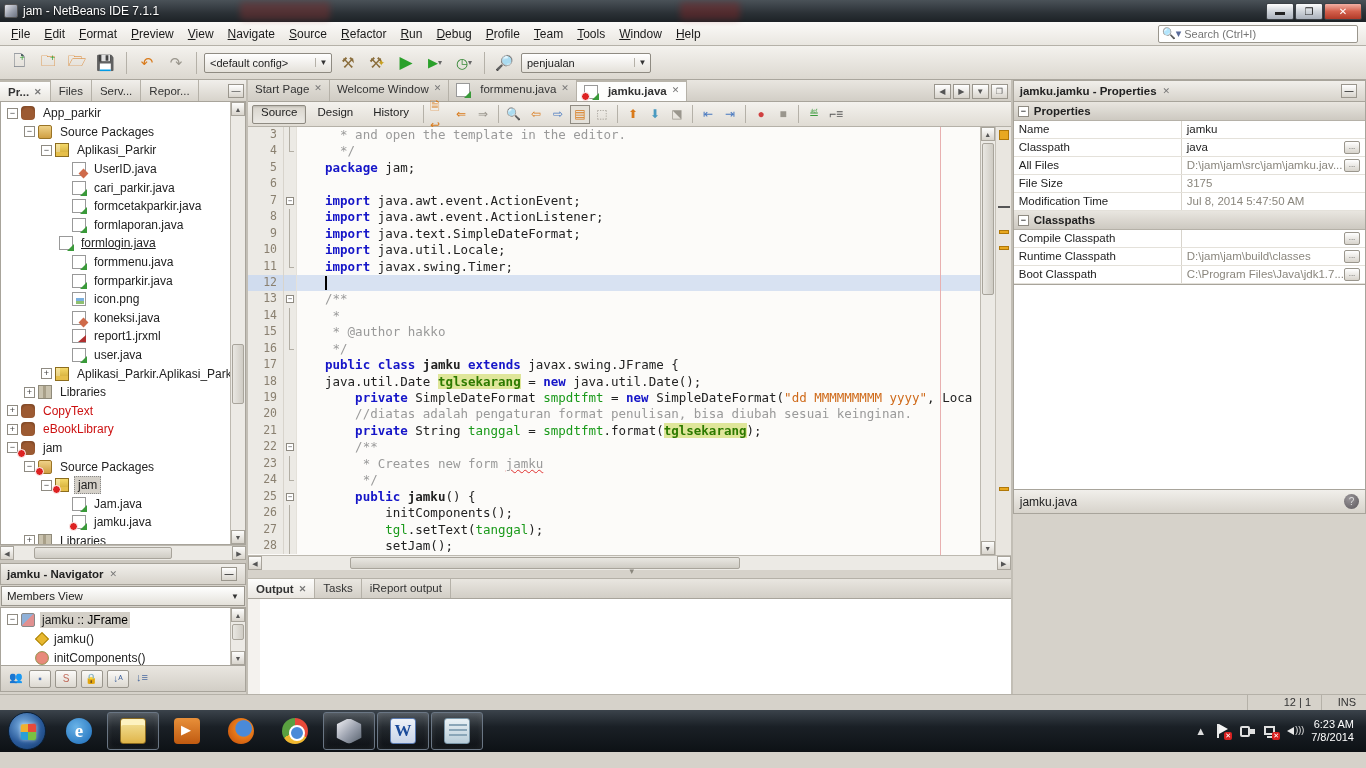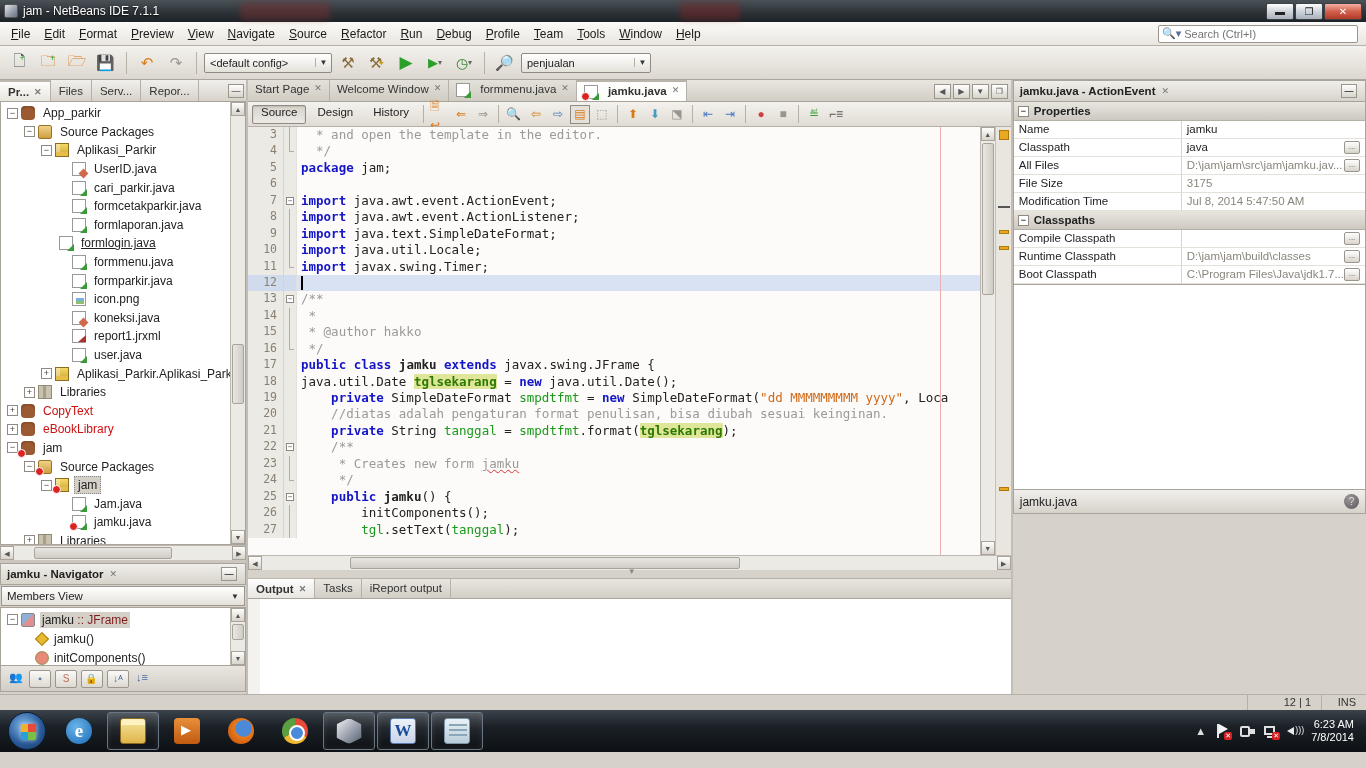--- a/index.html
+++ b/index.html
@@ -77,21 +77,21 @@
 
   
   .nav-panel { height:132px; display:flex; flex-direction:column; border-top:3px solid #cbc7bf; }
   .phead { height:22px; background:linear-gradient(#f1efeb,#d7d3cb); border:1px solid #a8a49b; display:flex; align-items:center; padding:0 6px; font-weight:bold; font-size:11.5px; gap:6px; }
   .phead .x { color:#777; font-size:9px; font-weight:normal; }
   .nav-select { height:20px; margin:1px; border:1px solid #9a968d; background:linear-gradient(#fff,#e4e1da); display:flex; align-items:center; padding:0 5px; font-size:11.5px; }
   .nav-select .arr { margin-left:auto; font-size:8px; color:#333; }
   .nav-tree { flex:1; background:#fff; border:1px solid #a8a49b; display:flex; overflow:hidden; }
   .nav-items { flex:1; padding-top:2px; }
   .nav-row { height:19px; display:flex; align-items:center; font-size:12px; padding-left:6px; }
-  .nav-row .dim { color:#7f1d1d; }
+  .nav-row .dim { color:#000000; }
   .nav-row.sel .lbl2 { background:#d4d0c8; padding:1px 2px; }
   .i-class { background:linear-gradient(135deg,#8fb0d8 45%, #e09090 50%); border:1px solid #888; border-radius:2px; }
   .i-ctor { background:#e8b830; transform:rotate(45deg); width:10px; height:10px; margin:2px 7px 2px 2px; border:1px solid #a8820a; }
   .i-meth { background:radial-gradient(circle,#e88a7a 60%,#c05a4a); border-radius:50%; border:1px solid #995; }
   .nav-foot { height:26px; background:linear-gradient(#e9e6e0,#d2cec6); border:1px solid #a8a49b; border-top:0; display:flex; align-items:center; gap:4px; padding:0 6px; }
   .nf-btn { width:22px; height:18px; border:1px solid #9a968d; background:linear-gradient(#fbfaf8,#ddd9d1); border-radius:2px; font-size:10px; text-align:center; line-height:16px; color:#7a5a3a; }
   .nf-ico { width:18px; height:16px; font-size:11px; color:#b06a3a; text-align:center; }
 
   
   .etabs { height:22px; background:linear-gradient(#e9e6e0,#d2cec6); border-bottom:1px solid #a8a49b; display:flex; align-items:flex-end; }
@@ -109,21 +109,21 @@
 
   .codearea { height:428px; display:flex; background:#fcfbf9; position:relative; overflow:hidden; }
   .codelines { flex:1; overflow:hidden; position:relative; font-family:"DejaVu Sans Mono", monospace; font-size:12.5px; }
   .marginline { position:absolute; left:692px; top:0; bottom:0; width:1px; background:#e8b0b0; z-index:1; }
   .cl { height:16.45px; display:flex; white-space:pre; position:relative; }
   .cl .ln { width:36px; flex:none; background:#eceae5; color:#8a8070; text-align:right; padding-right:6px; font-size:11.5px; border-right:1px solid #d8d4cc; }
   .cl .fold { width:13px; flex:none; background:#eceae5; position:relative; border-right:1px solid #e4e1da; }
   .fold .fbox { position:absolute; left:2px; top:4px; width:8px; height:8px; border:1px solid #8f8b82; background:#fff; font-size:7px; line-height:6px; text-align:center; color:#444; }
   .fold .fline { position:absolute; left:5px; top:0; bottom:0; width:1px; background:#b0ac a2; background:#b2aea4; }
   .fold .fend { position:absolute; left:5px; top:0; height:9px; width:5px; border-left:1px solid #b2aea4; border-bottom:1px solid #b2aea4; }
-  .cl .ct { padding-left:4px; z-index:2; }
+  .cl .ct { padding-left:4px; z-index:2;margin-left:24px; }
   .cl.current { background:#d8e2f2; }
   .cl.current .ln, .cl.current .fold { background:#d0dcee; }
   .caret { display:inline-block; width:1.5px; height:14px; background:#000; vertical-align:middle; }
   .tk-k { color:#1515c8; font-weight:bold; }
   .tk-c { color:#9a9a9a; }
   .tk-s { color:#cf6a1a; }
   .tk-f { color:#1a9a1a; }
   .tk-b { font-weight:bold; }
   .tk-hl { background:#dfe69a; color:#2d7a00; font-weight:bold; }
   .tk-ce { color:#9a9a9a; text-decoration:underline wavy #e03030 1px; }
@@ -597,20 +597,21 @@
             <div class="cl"><span class="ln">18</span><span class="fold"></span><span class="ct"><span>java.util.Date </span><span class="tk-hl">tglsekarang</span><span> = </span><span class="tk-k">new</span><span> java.util.Date();</span></span></div>
             <div class="cl"><span class="ln">19</span><span class="fold"></span><span class="ct"><span>    </span><span class="tk-k">private</span><span> SimpleDateFormat </span><span class="tk-f">smpdtfmt</span><span> = </span><span class="tk-k">new</span><span> SimpleDateFormat(</span><span class="tk-s">"dd MMMMMMMMM yyyy"</span><span>, Loca</span></span></div>
             <div class="cl"><span class="ln">20</span><span class="fold"></span><span class="ct"><span class="tk-c">    //diatas adalah pengaturan format penulisan, bisa diubah sesuai keinginan.</span></span></div>
             <div class="cl"><span class="ln">21</span><span class="fold"></span><span class="ct"><span>    </span><span class="tk-k">private</span><span> String </span><span class="tk-f">tanggal</span><span> = </span><span class="tk-f">smpdtfmt</span><span>.format(</span><span class="tk-hl">tglsekarang</span><span>);</span></span></div>
             <div class="cl"><span class="ln">22</span><span class="fold"><span class="fbox">−</span></span><span class="ct"><span class="tk-c">    /**</span></span></div>
             <div class="cl"><span class="ln">23</span><span class="fold"><span class="fline"></span></span><span class="ct"><span class="tk-c">     * Creates new form </span><span class="tk-ce">jamku</span></span></div>
             <div class="cl"><span class="ln">24</span><span class="fold"><span class="fend"></span></span><span class="ct"><span class="tk-c">     */</span></span></div>
             <div class="cl"><span class="ln">25</span><span class="fold"><span class="fbox">−</span></span><span class="ct"><span>    </span><span class="tk-k">public</span><span> </span><span class="tk-b">jamku</span><span>() {</span></span></div>
             <div class="cl"><span class="ln">26</span><span class="fold"><span class="fline"></span></span><span class="ct"><span>        initComponents();</span></span></div>
             <div class="cl"><span class="ln">27</span><span class="fold"><span class="fline"></span></span><span class="ct"><span>        </span><span class="tk-f">tgl</span><span>.setText(</span><span class="tk-f">tanggal</span><span>);</span></span></div>
+            <div class="cl"><span class="ln">28</span><span class="fold"><span class="fline"></span></span><span class="ct"><span>        setJam();</span></span></div>
           </div>
         <div class="vscroll" style="width:15px">
           <div class="arr">▲</div>
           <div style="flex:1;position:relative">
               <div class="thumb" style="position:absolute;top:2px;left:1px;right:1px;height:38%"></div>
             </div>
           <div class="arr">▼</div>
         </div>
         <div class="estripe" id="error-stripe">
           <div class="es-box"></div>
@@ -642,21 +643,21 @@
           <div class="ptab">
             <span>iReport output</span>
           </div>
         </div>
       <div class="outbody" style="flex:1"></div>
     </div>
 
     <div class="rightcol">
       <div class="props">
         <div class="phead">
-          <span>jamku.java - ActionEvent</span>
+          <span>jamku.jamku - Properties</span>
           <span class="x">✕</span>
           <div class="pmin" style="margin-bottom:0">—</div>
         </div>
         <div class="props-grid" id="props-grid">
             <div class="sec-head">
               <span class="tg minus">−</span>
               <span>Properties</span>
             </div>
             <div class="prow">
               <div class="pname">Name</div>

